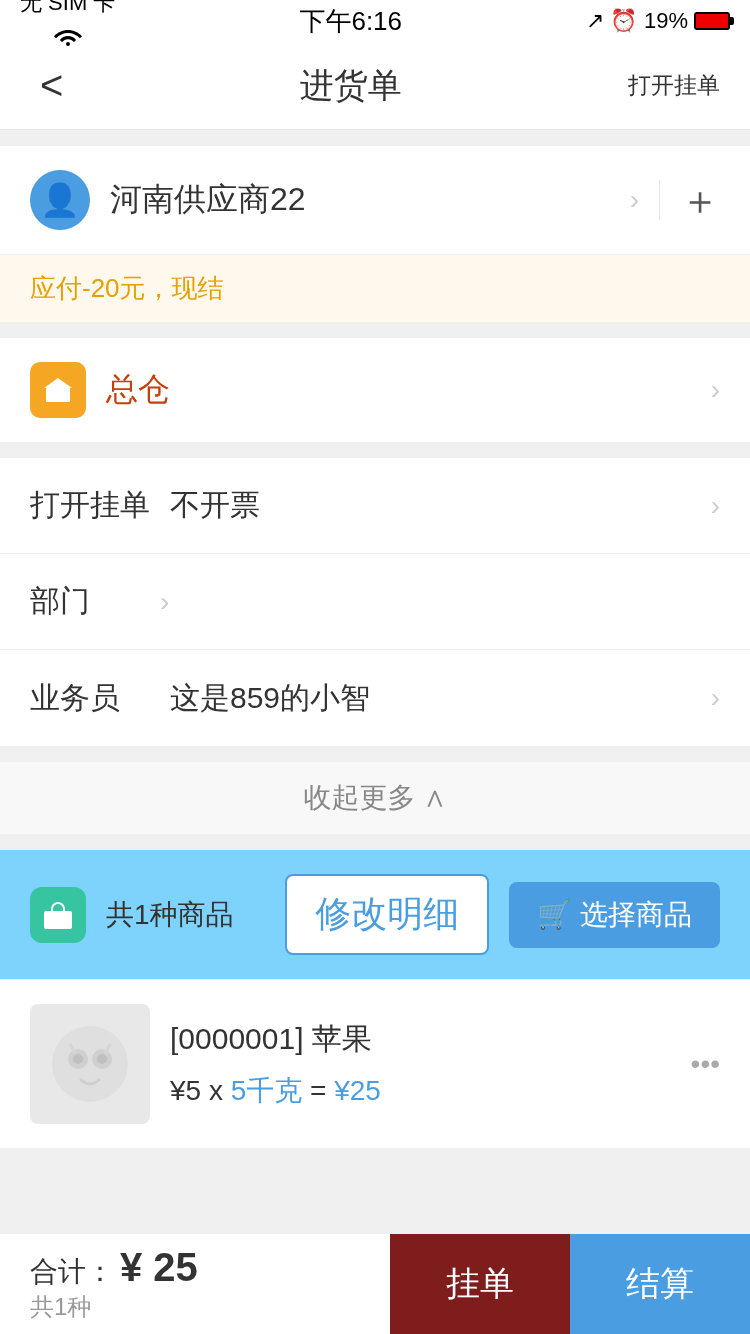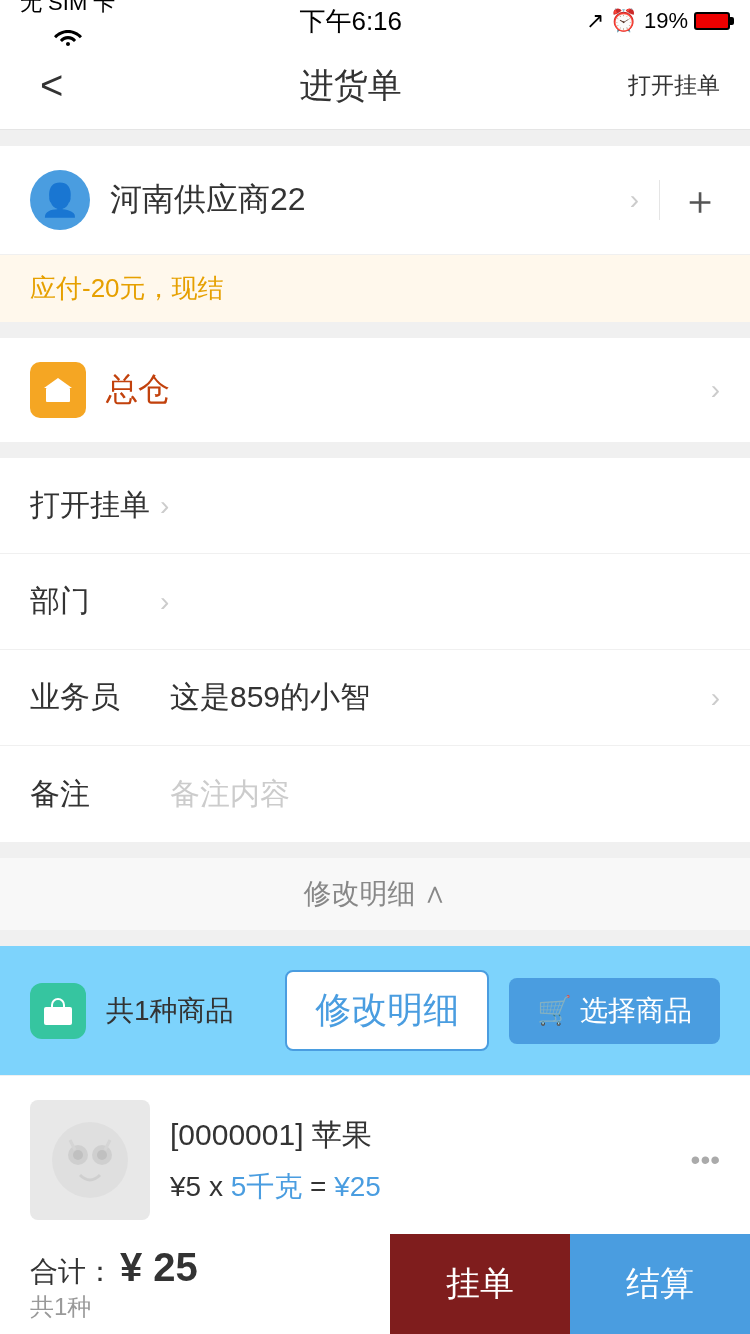--- a/index.html
+++ b/index.html
@@ -348,42 +348,39 @@
     </div>
     <span class="warehouse-label">总仓</span>
     <span class="chevron-right">›</span>
   </div>
 </div>
 
 <div class="form-section">
 
   <div class="form-row">
     <span class="form-label">打开挂单</span>
+    <span class="form-value">不开票</span>
     <span class="chevron-right">›</span>
   </div>
 
   <div class="form-row">
     <span class="form-label">部门</span>
     <span class="chevron-right">›</span>
   </div>
 
   <div class="form-row">
     <span class="form-label">业务员</span>
     <span class="form-value">这是859的小智</span>
     <span class="chevron-right">›</span>
   </div>
 
-  <div class="form-row">
-    <span class="form-label">备注</span>
-    <span class="form-value placeholder">备注内容</span>
-  </div>
 </div>
 
 <div class="collapse-row">
-  <span>修改明细 ∧</span>
+  <span>收起更多 ∧</span>
 </div>
 
 <div class="product-header">
   <div class="product-count-icon">
     <svg width="32" height="28" viewBox="0 0 32 28" fill="white">
       <rect x="2" y="10" width="28" height="18" rx="2"></rect>
       <path d="M10 10V8a6 6 0 0112 0v2" stroke="white" stroke-width="2" fill="none"></path>
     </svg>
   </div>
   <span class="product-count-text">共1种商品</span>

